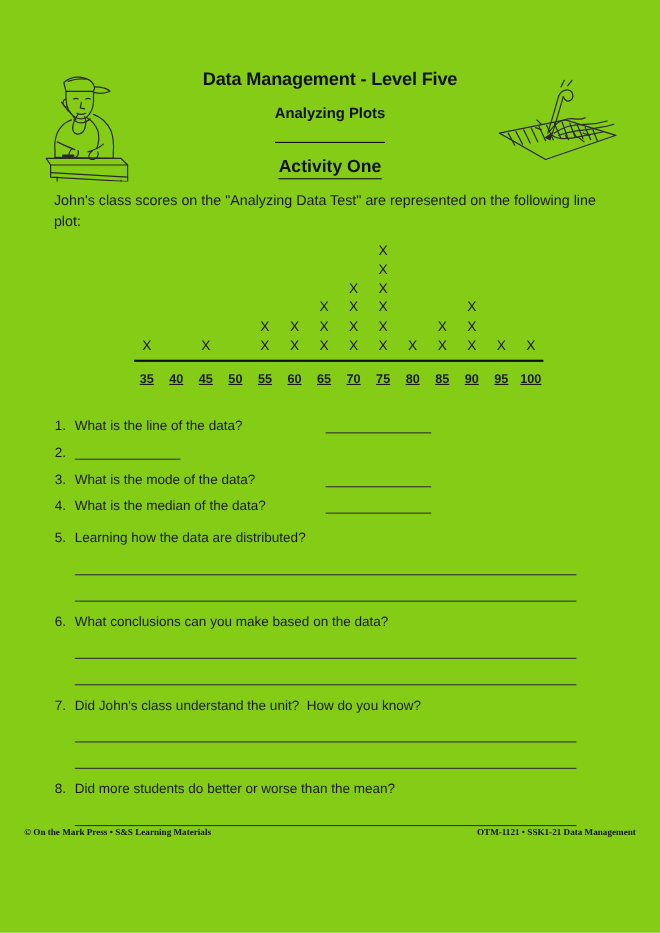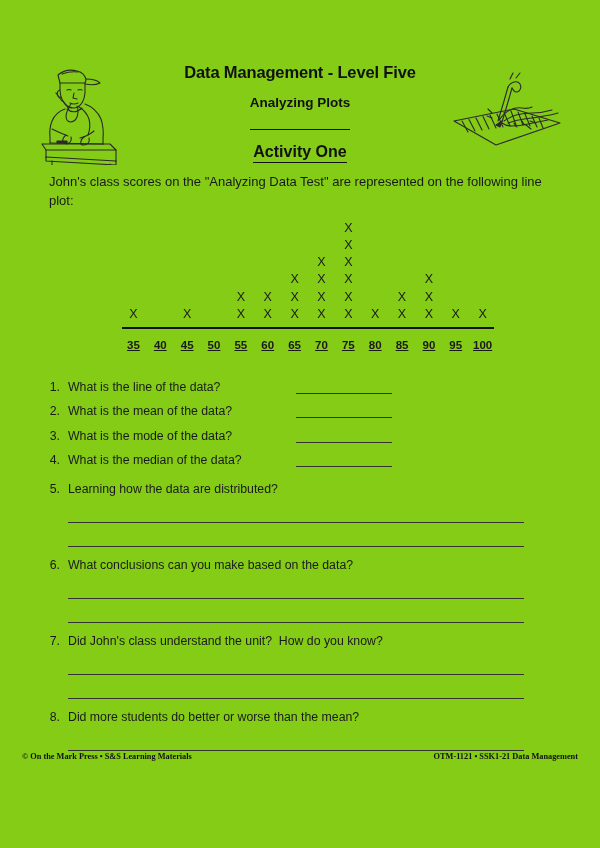--- a/index.html
+++ b/index.html
@@ -400,21 +400,20 @@
   </div>
 
   <div class="questions" id="questions">
       <div class="q-short">
         <span class="q-num">1.</span>
         <span class="q-text">What is the line of the data?</span>
         <span class="short-blank"></span>
       </div>
       <div class="q-short">
         <span class="q-num">2.</span>
-        <span class="q-text">What is the mean of the data?</span>
         <span class="short-blank"></span>
       </div>
       <div class="q-short">
         <span class="q-num">3.</span>
         <span class="q-text">What is the mode of the data?</span>
         <span class="short-blank"></span>
       </div>
       <div class="q-short">
         <span class="q-num">4.</span>
         <span class="q-text">What is the median of the data?</span>

